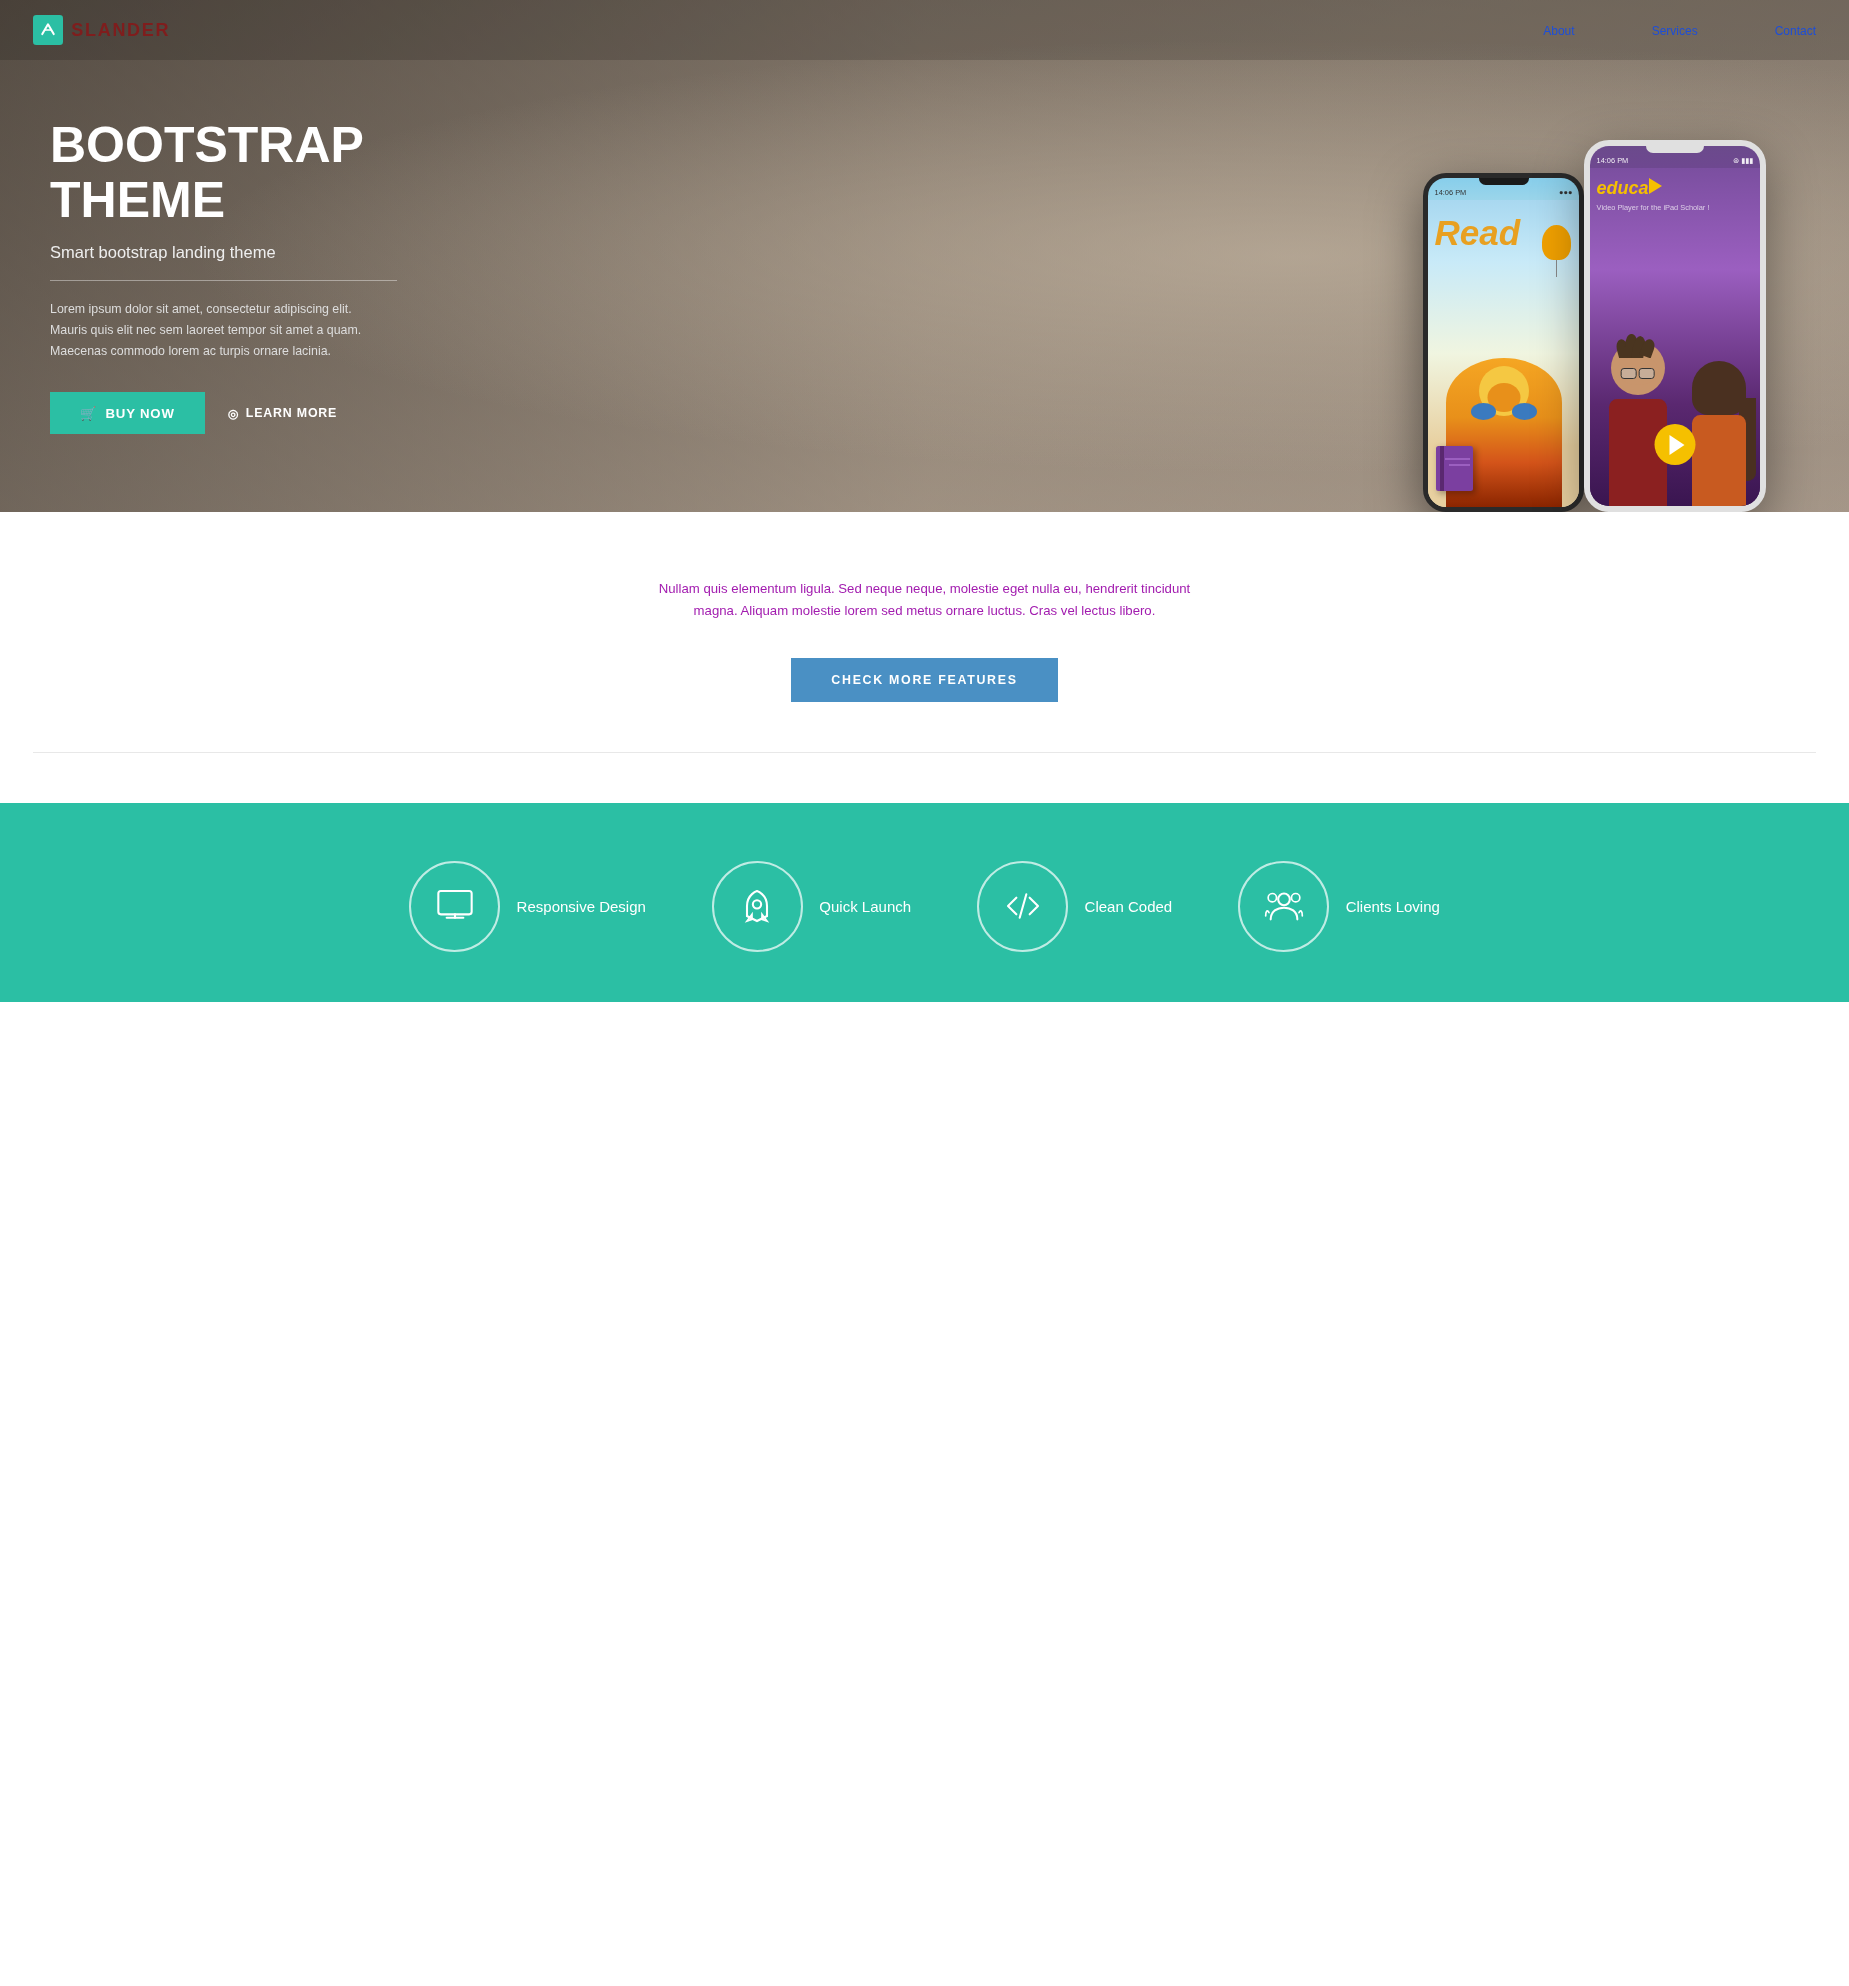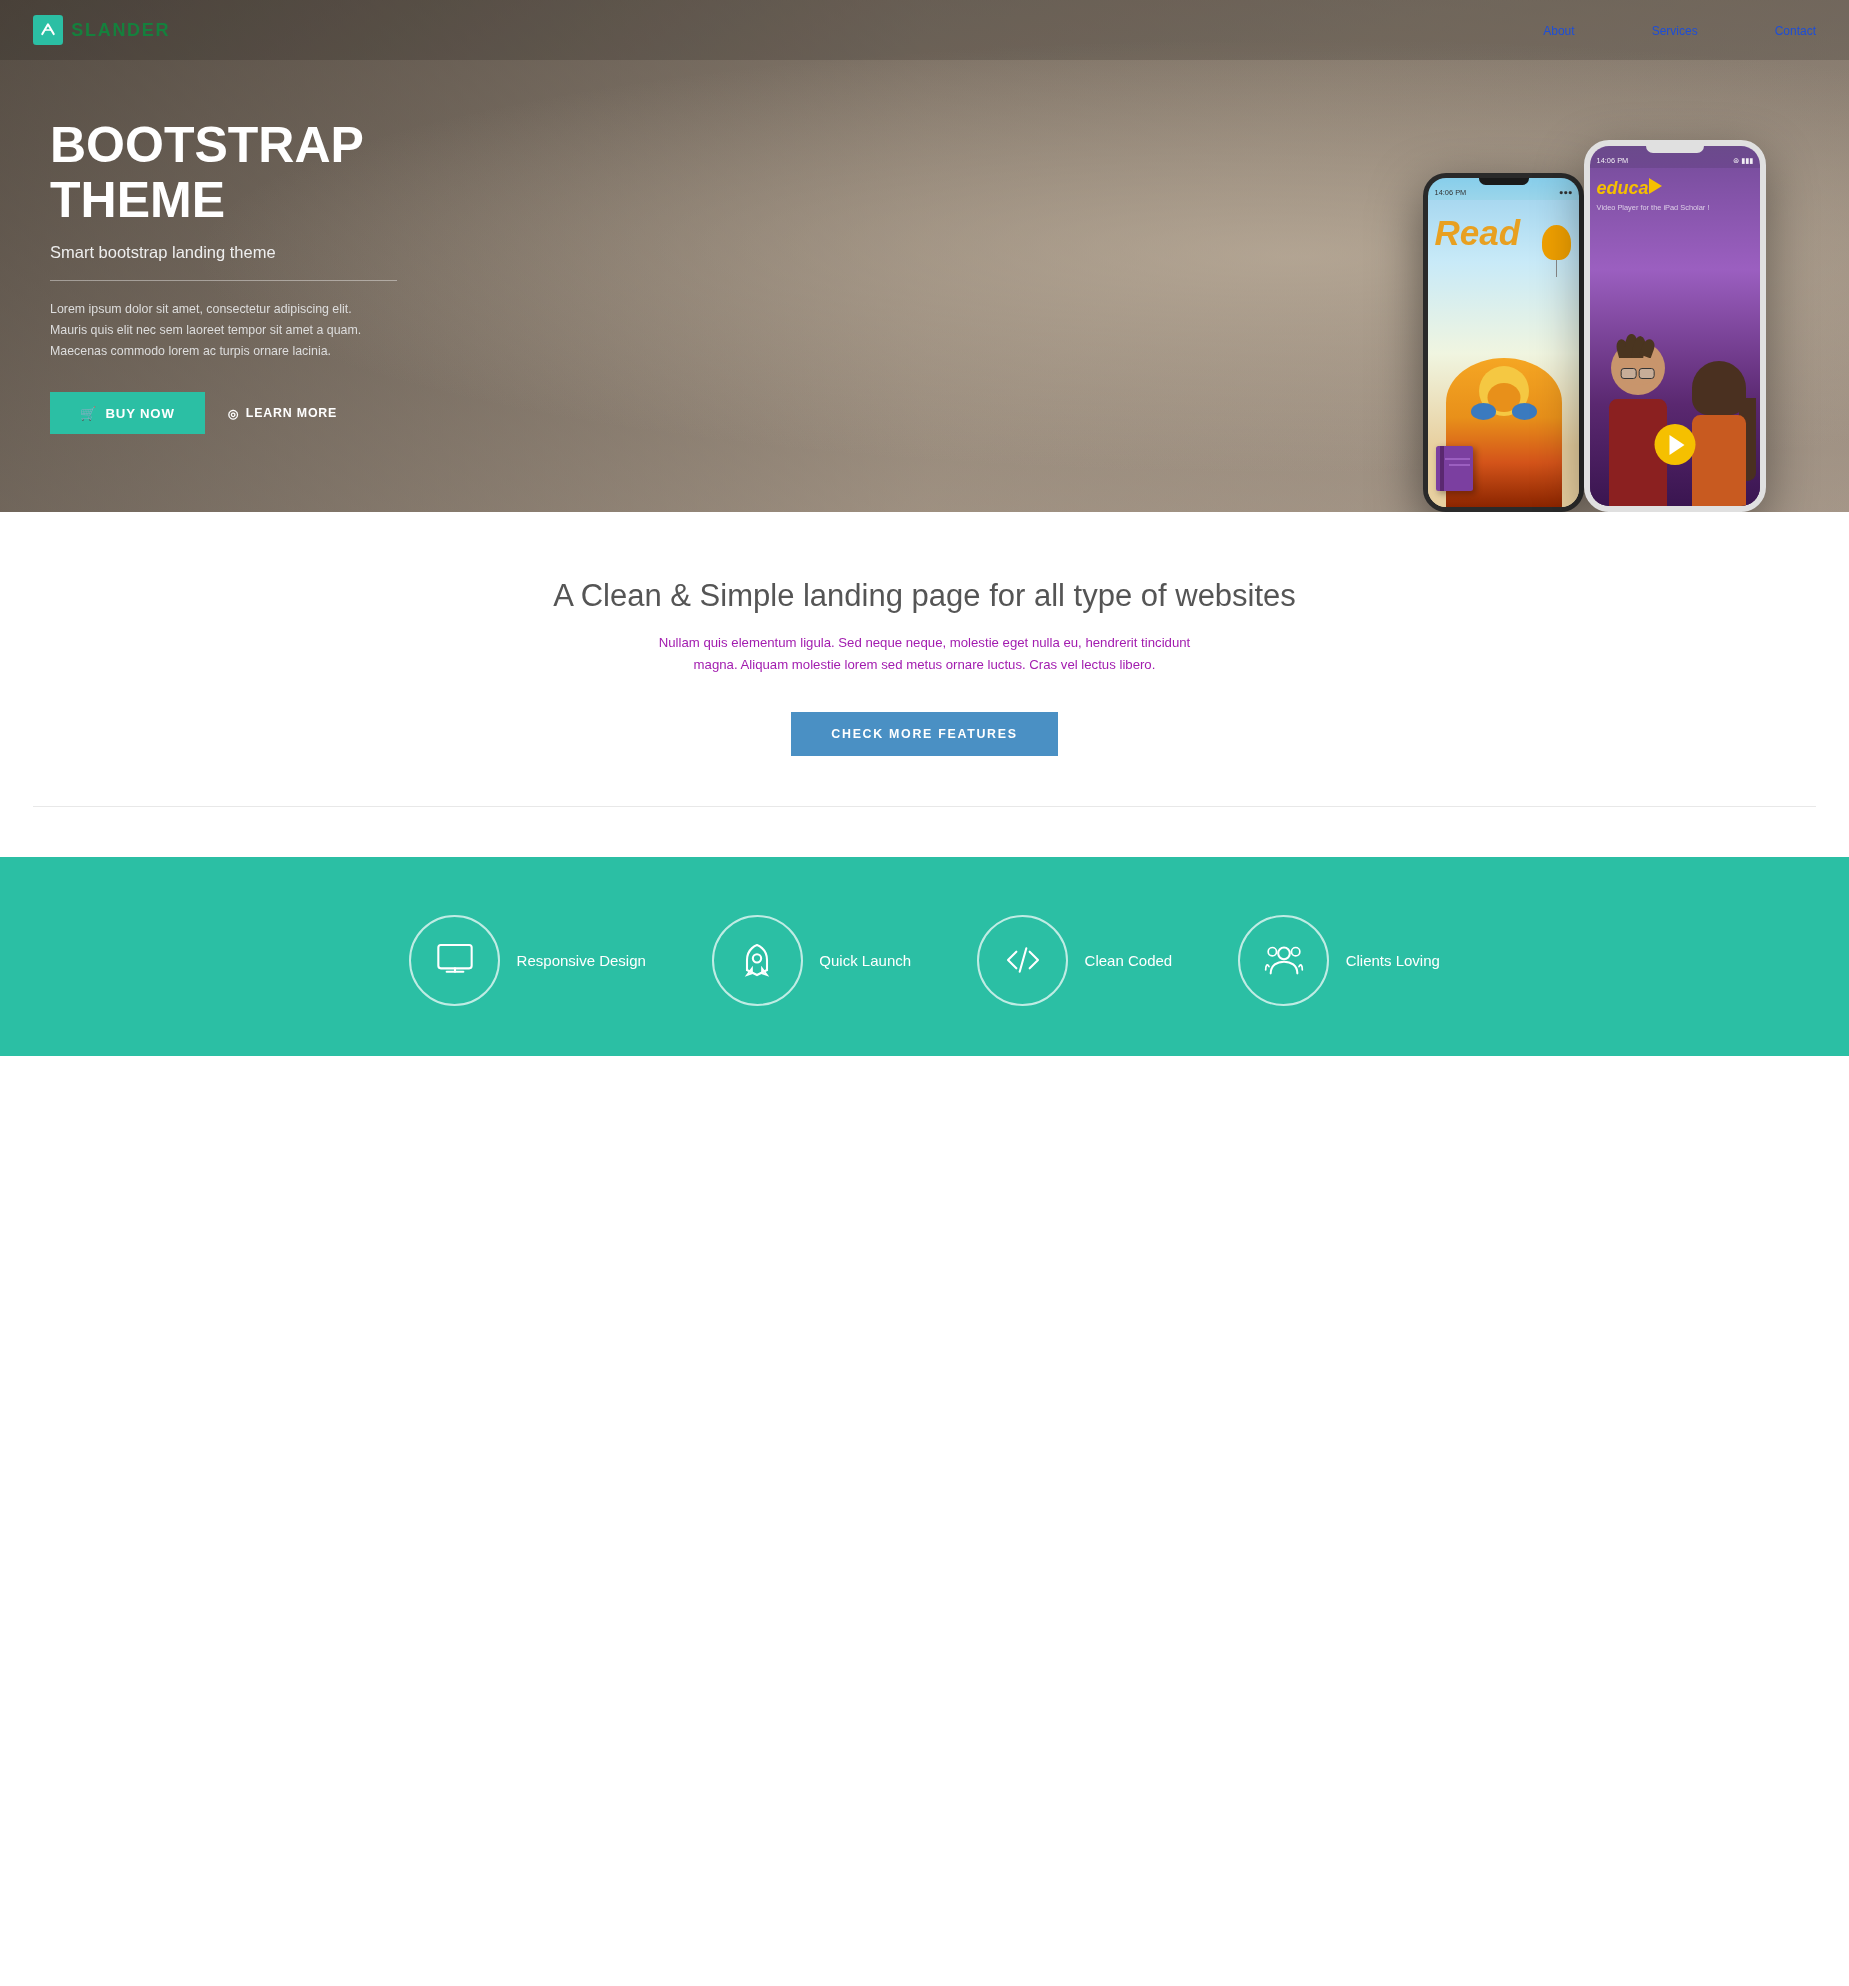--- a/index.html
+++ b/index.html
@@ -13,21 +13,21 @@
       display: flex;
       align-items: center;
       justify-content: space-between;
       padding: 15px 33px;
       background: rgba(0,0,0,0.15);
     }
     .logo-area {
       display: flex;
       align-items: center;
       gap: 8.3px;
-      color: #15803d;
+      color: #7f1d1d;
       font-size: 18px;
       font-weight: bold;
       letter-spacing: 1.7px;
     }
     .logo-icon {
       width: 30px;
       height: 30px;
       background: #2bbfa4;
       display: flex;
       align-items: center;
@@ -447,21 +447,20 @@
               <div style="width:0; height:0; border-top:10px solid transparent; border-bottom:10px solid transparent; border-left:15px solid #fff; margin-left:3.3px;"></div>
             </div>
           </div>
         </div>
       </div>
     </div>
   </div>
 </section>
 
 <section class="features-section">
-  <h2 class="features-heading">A Clean &amp; Simple landing page for all type of websites</h2>
   <p class="features-desc">Nullam quis elementum ligula. Sed neque neque, molestie eget nulla eu, hendrerit tincidunt magna. Aliquam molestie lorem sed metus ornare luctus. Cras vel lectus libero.</p>
   <button class="btn-check">CHECK MORE FEATURES</button>
   <div class="features-divider"></div>
 </section>
 
 <section class="teal-section">
   <div class="features-grid">
 
     <div class="feature-item">
       <div class="feature-circle">

